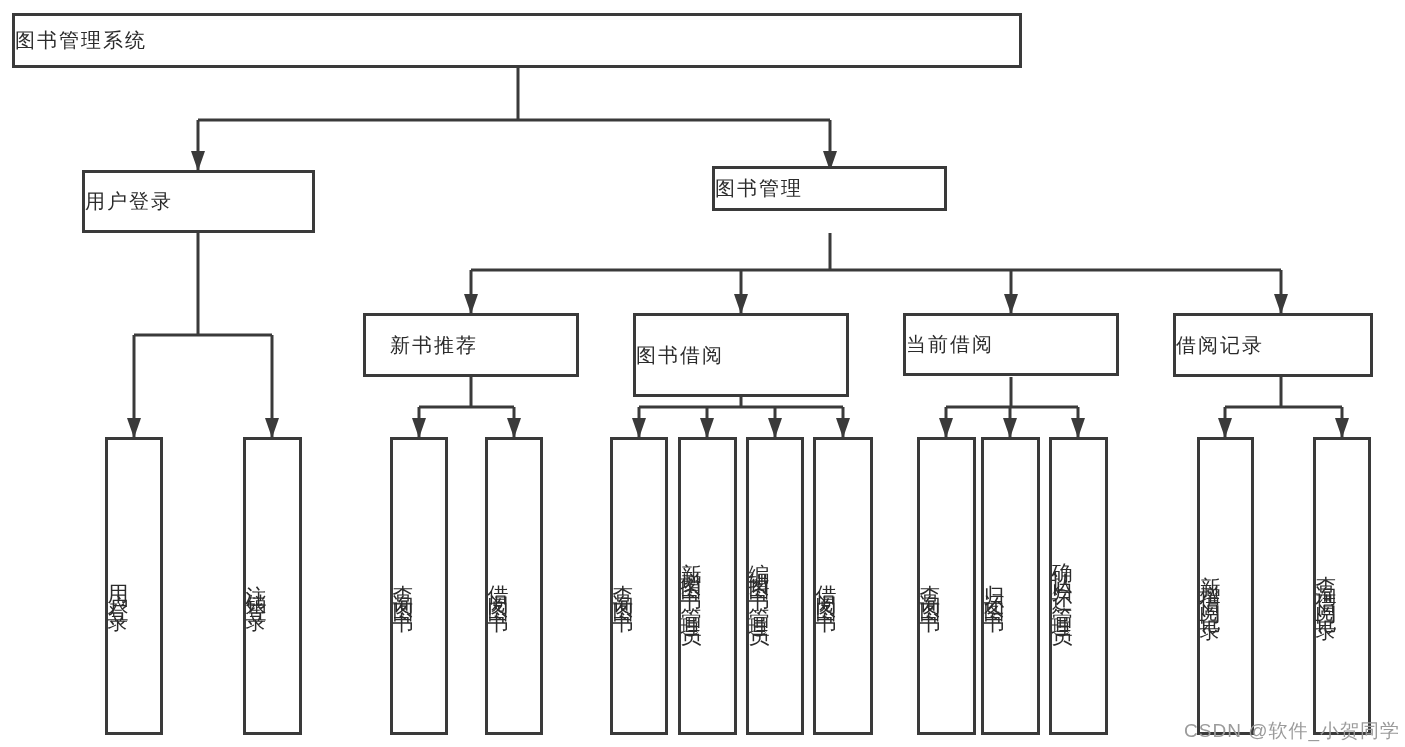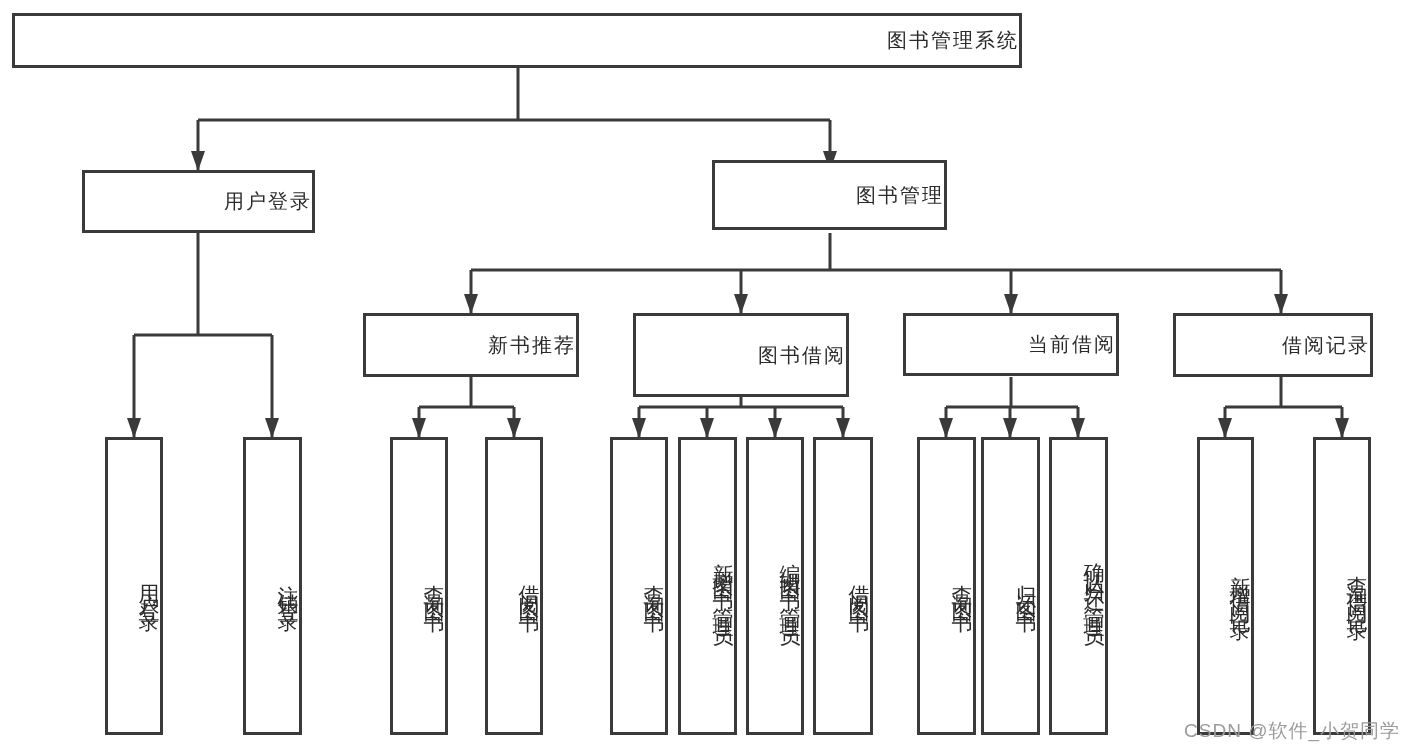--- a/index.html
+++ b/index.html
@@ -11,36 +11,36 @@
     overflow:hidden;
   }
   .connectors{position:absolute;left:0;top:0;width:1405px;height:747px;}
   .node{
     position:absolute;
     box-sizing:border-box;
     background:#ffffff;
     border:3px solid #3a3a3a;
     display:flex;
     align-items:center;
-    justify-content:flex-end;
+    justify-content:flex-start;
     color:#2b2b2b;
     font-size:20px;
     letter-spacing:2px;
     text-align:center;
   }
   .node.v span{
     writing-mode:vertical-rl;
     font-size:21px;
     letter-spacing:9px;
     line-height:1;
   }
   
   .n-root        {left:12px;  top:13px;  width:1010px; height:55px;}
   .n-user-login  {left:82px;  top:170px; width:233px;  height:63px;}
-  .n-book-mgmt   {left:712px; top:160px; width:235px;  height:70px;padding-left:46px;}
+  .n-book-mgmt   {left:712px; top:166px; width:235px;  height:45px;}
   .n-new-rec     {left:363px; top:313px; width:216px;  height:64px;padding-left:24px;}
   .n-borrow      {left:633px; top:313px; width:216px;  height:84px;}
   .n-current     {left:903px; top:313px; width:216px;  height:63px;}
   .n-records     {left:1173px;top:313px; width:200px;  height:64px;}
   
   .leaf{top:437px;height:298px;}
   .l-1 {left:105px; width:58px;}
   .l-2 {left:243px; width:59px;}
   .l-3 {left:390px; width:58px;}
   .l-4 {left:485px; width:58px;}

